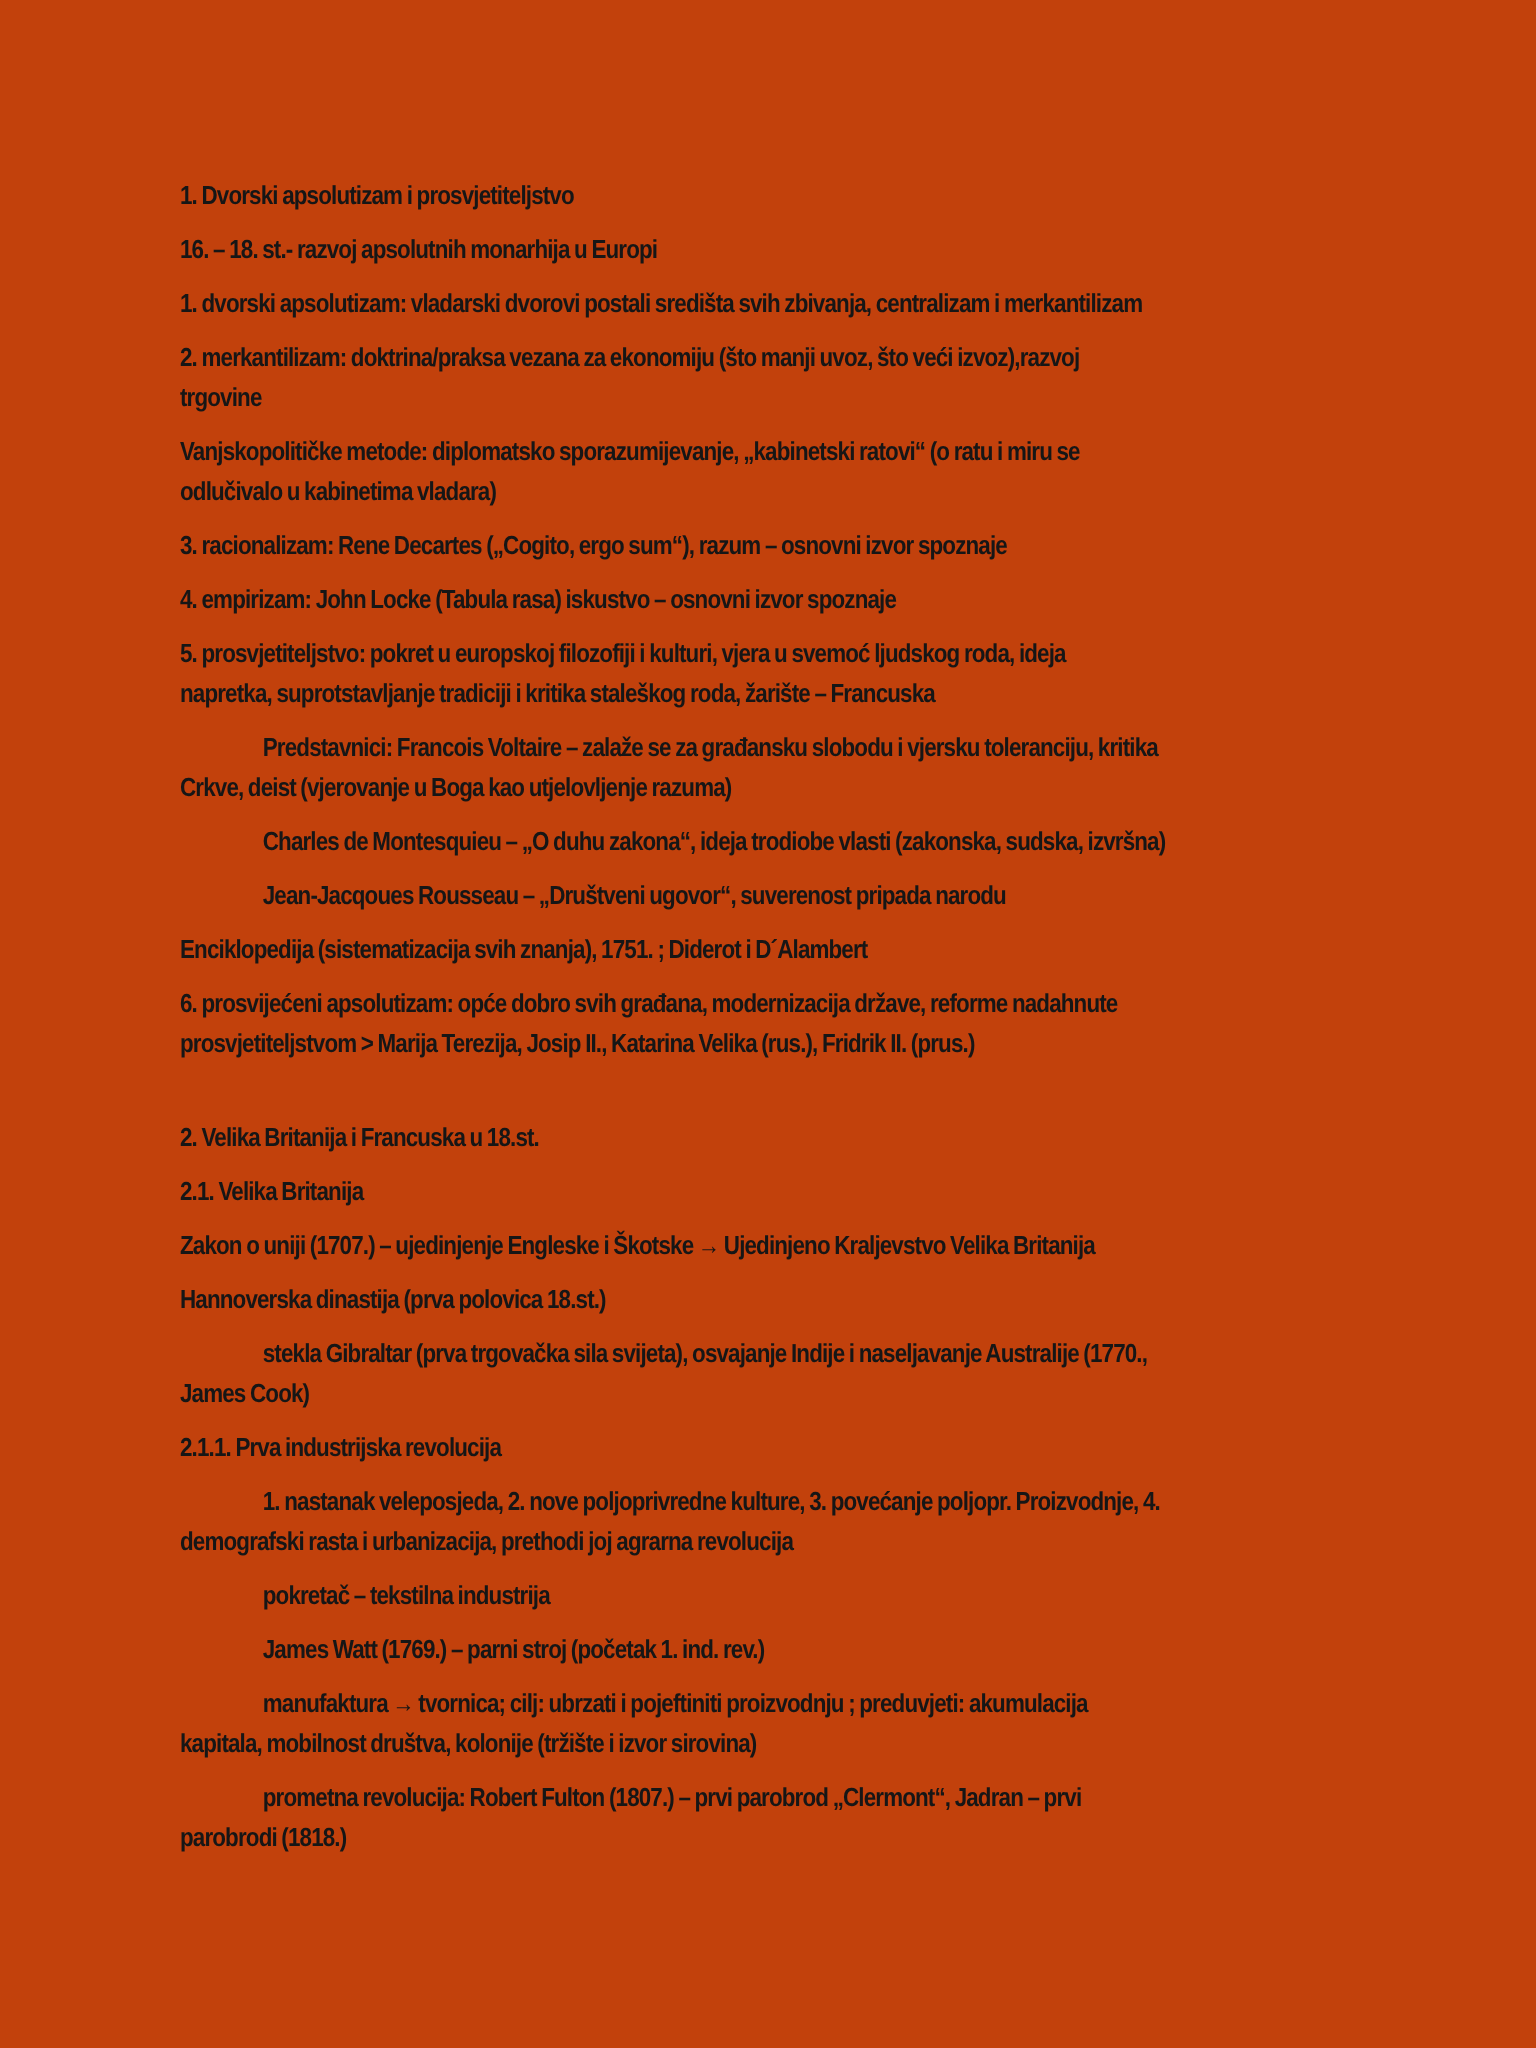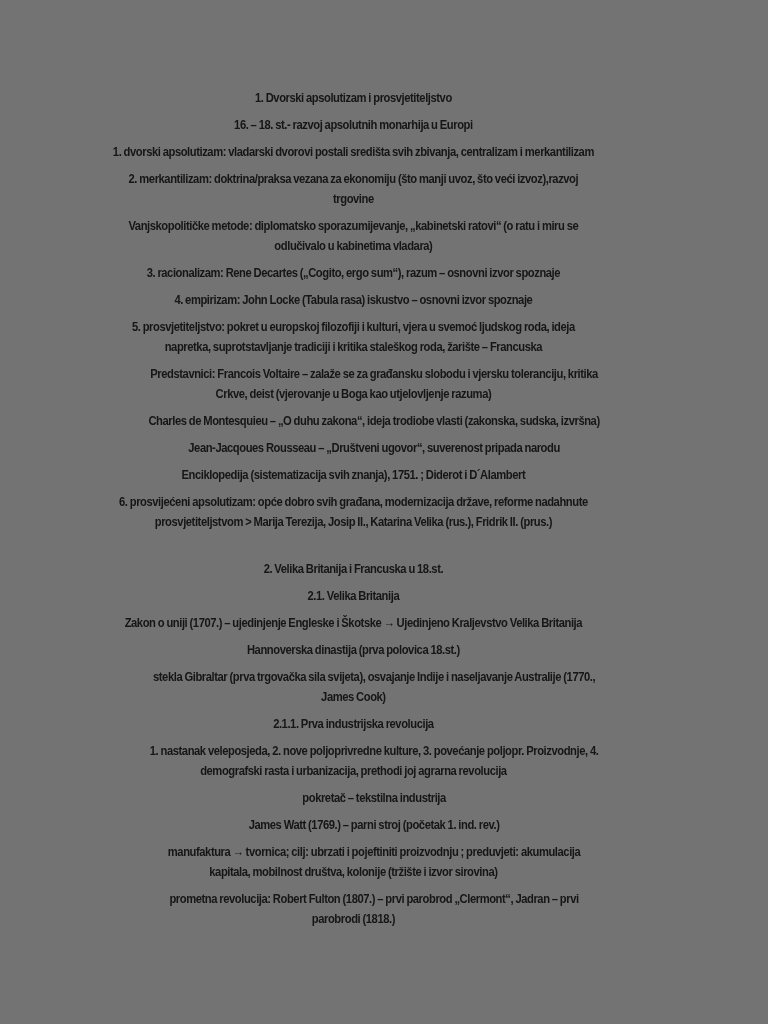--- a/index.html
+++ b/index.html
@@ -5,25 +5,24 @@
 <style>
   html, body {
     margin: 0;
     padding: 0;
     background: #ffffff;
   }
   .page {
     position: relative;
     width: 768px;
     height: 1024px;
-    background: #737373;
+    background: #c2410c;
     overflow: hidden;
     box-sizing: border-box;
-    padding: 88px 0 0 56px;
-    text-align: center;
+    padding: 88px 0 0 90px;
   }
   .content {
     width: 690px;
     transform: scaleX(0.862);
     transform-origin: 0 0;
     font-family: "Liberation Sans", "DejaVu Sans", sans-serif;
     font-weight: 700;
     font-size: 13px;
     letter-spacing: -0.5px;
     word-spacing: -0.5px;

